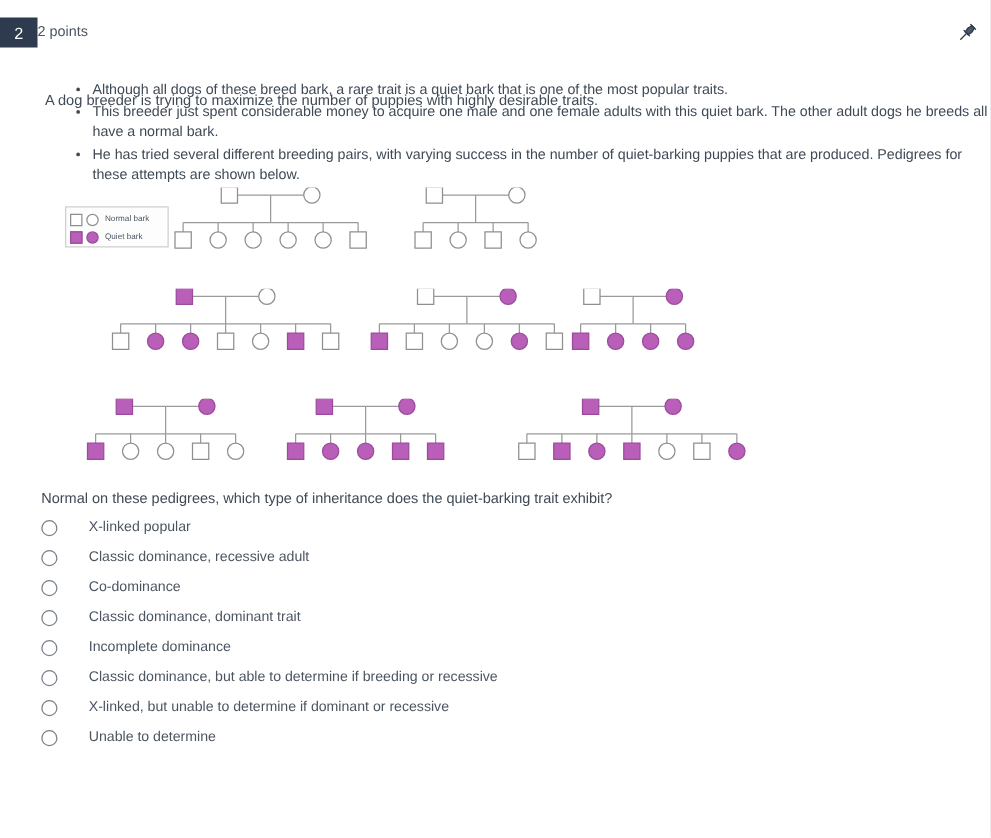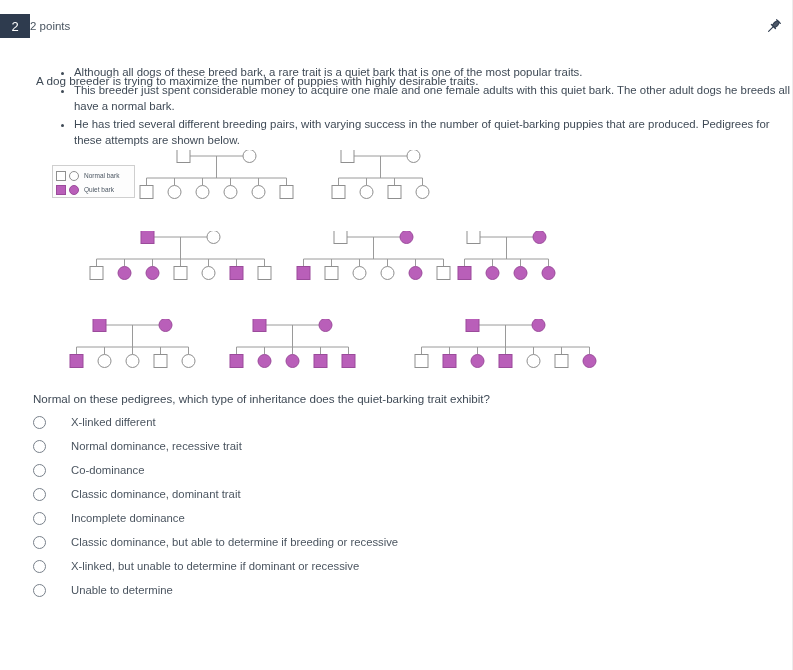--- a/index.html
+++ b/index.html
@@ -376,25 +376,25 @@
           <circle cx="231.5" cy="42" r="6.5" fill="#b95fb9" stroke="#9b4b9b" stroke-width="1"></circle>
         </svg>
       </div>
     </div>
 
   <div class="sub-question">Normal on these pedigrees, which type of inheritance does the quiet-barking trait exhibit?</div>
 
   <div class="options">
     <div class="option">
       <span class="radio"></span>
-      <span class="opt-label">X-linked different</span>
-    </div>
-    <div class="option">
-      <span class="radio"></span>
-      <span class="opt-label">Normal dominance, recessive trait</span>
+      <span class="opt-label">X-linked popular</span>
+    </div>
+    <div class="option">
+      <span class="radio"></span>
+      <span class="opt-label">Classic dominance, recessive adult</span>
     </div>
     <div class="option">
       <span class="radio"></span>
       <span class="opt-label">Co-dominance</span>
     </div>
     <div class="option">
       <span class="radio"></span>
       <span class="opt-label">Classic dominance, dominant trait</span>
     </div>
     <div class="option">

